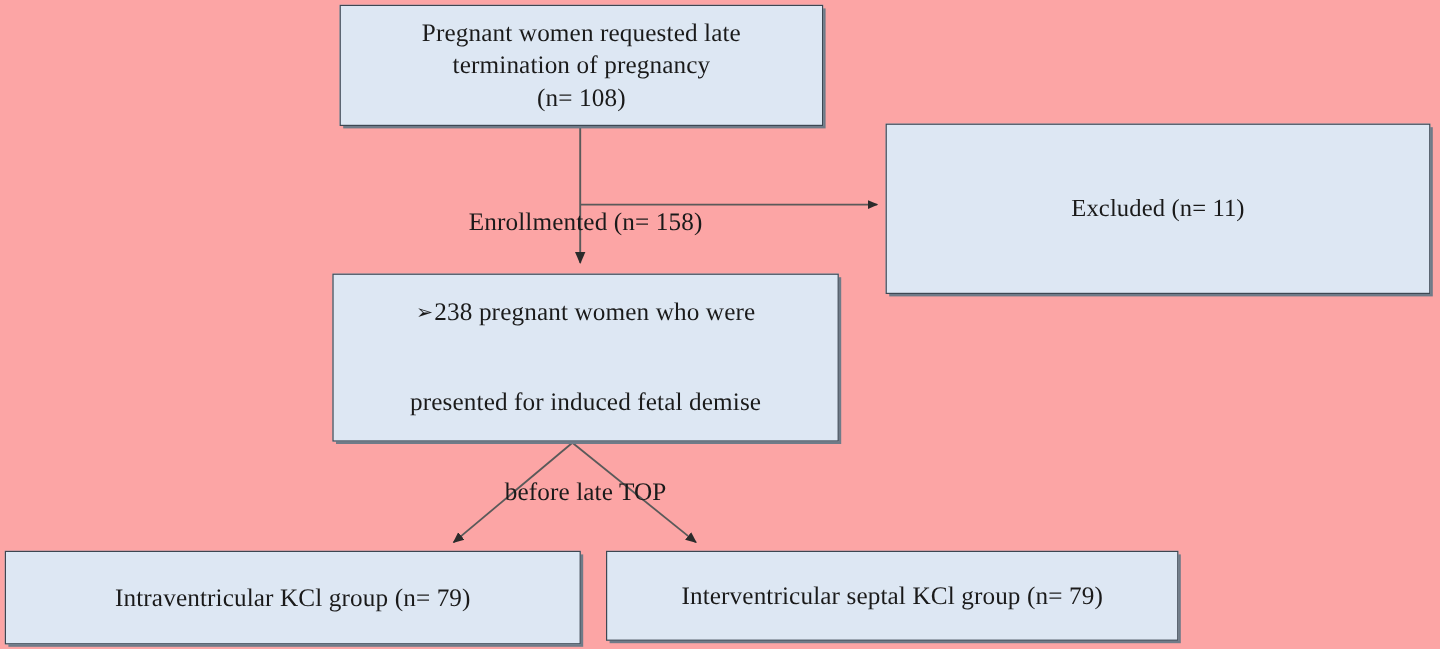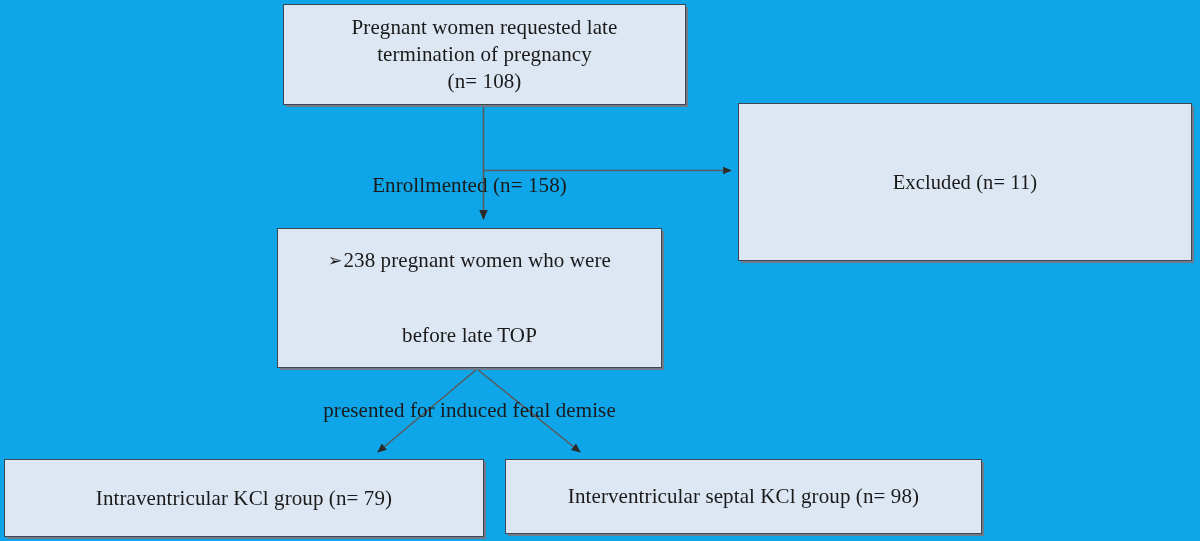--- a/index.html
+++ b/index.html
@@ -8,21 +8,21 @@
     background: #ffffff;
   }
   body {
     font-family: "Liberation Serif", "DejaVu Serif", serif;
     color: #1a1a1a;
   }
   #flowchart {
     position: relative;
     width: 1200px;
     height: 541px;
-    background: #0ea5e9;
+    background: #fca5a5;
     overflow: hidden;
   }
   .node {
     position: absolute;
     box-sizing: border-box;
     background: #dde7f3;
     border: 1.5px solid #3d4752;
     box-shadow: 2.5px 2.5px 0 -0.5px #6f7b88;
     display: flex;
     flex-direction: column;
@@ -42,23 +42,23 @@
     font-size: 17px;
     vertical-align: 1px;
     padding-right: 1px;
   }
   .bullet.spaced {
     padding-right: 7px;
   }
 
   
   #node-top      { left: 283px; top: 4px;   width: 403px; height: 101px; }
-  #node-excluded { left: 738px; top: 103px; width: 454px; height: 158px;
+  #node-excluded { left: 738px; top: 103px; width: 454px; height: 142px;
                    font-size: 20.5px; line-height: 1.30; }
-  #node-enrolled { left: 277px; top: 228px; width: 385px; height: 140px; gap: 48px; }
+  #node-enrolled { left: 277px; top: 228px; width: 422px; height: 140px; gap: 48px; }
   #node-left     { left: 4px;   top: 459px; width: 480px; height: 78px; }
   #node-right    { left: 505px; top: 459px; width: 477px; height: 75px; }
 
   #connectors {
     position: absolute;
     left: 0; top: 0;
     width: 1200px;
     height: 541px;
     pointer-events: none;
   }
@@ -90,25 +90,25 @@
     <span class="line">(n= 108)</span>
   </div>
 
   <div class="node" id="node-excluded">
     <span class="line">Excluded (n= 11)</span>
   </div>
 
   <div class="node" id="node-enrolled">
     <span class="line">Enrollmented (n= 158)</span>
     <span class="line"><span class="bullet">➢</span><span>238 pregnant women who were</span></span>
+    <span class="line">presented for induced fetal demise</span>
     <span class="line">before late TOP</span>
-    <span class="line">presented for induced fetal demise</span>
   </div>
 
   <div class="node" id="node-left">
     <span class="line">Intraventricular  KCl group (n= 79)</span>
   </div>
 
   <div class="node" id="node-right">
-    <span class="line">Interventricular  septal KCl group (n= 98)</span>
+    <span class="line">Interventricular  septal KCl group (n= 79)</span>
   </div>
 
 </div>
 
 </body></html>

